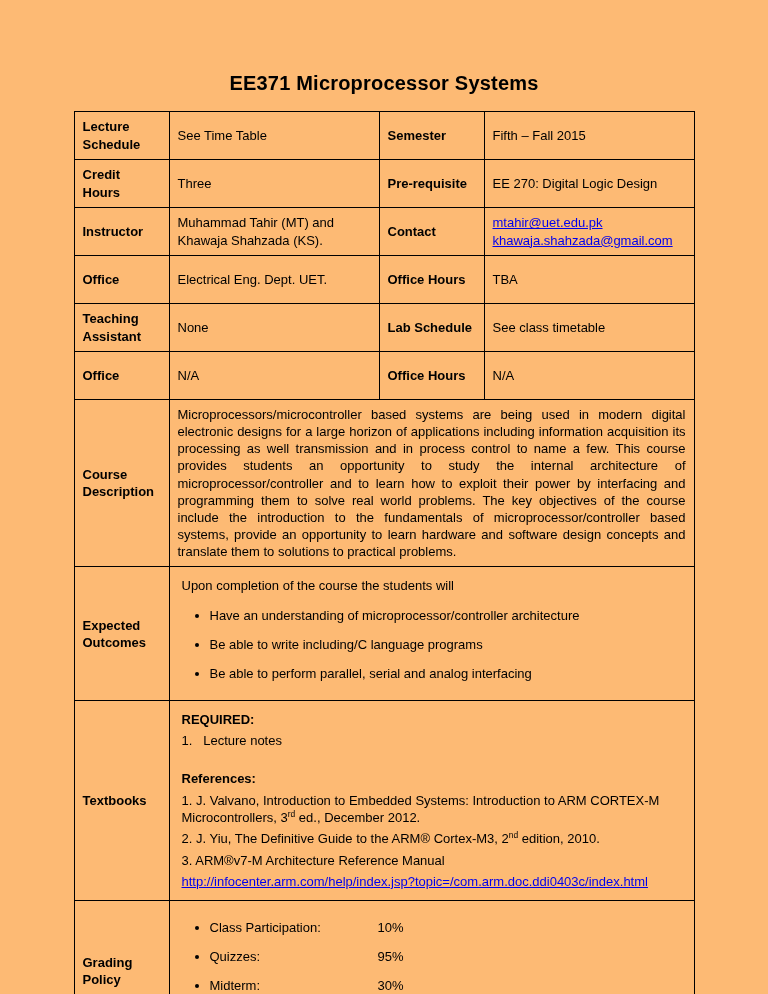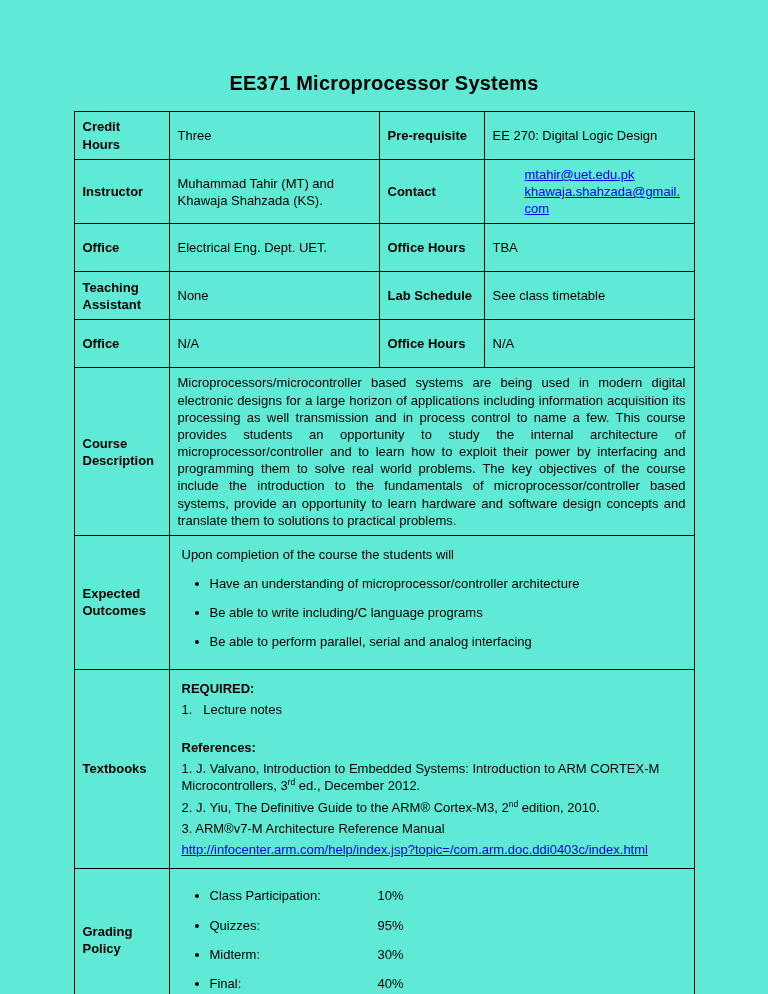--- a/index.html
+++ b/index.html
@@ -3,21 +3,21 @@
 <meta charset="utf-8">
 <style>
   * { box-sizing: border-box; }
   html, body { margin: 0; padding: 0; background: #ffffff; }
   body { font-family: "Liberation Sans", sans-serif; color: #000; }
   .page {
     position: relative;
     width: 768px;
     height: 994px;
     margin: 0 auto;
-    background: #5eead4;
+    background: #fdba74;
     overflow: hidden;
   }
   .doc-title {
     margin: 0;
     padding-top: 72px;
     text-align: center;
     font-size: 20px;
     font-weight: bold;
     letter-spacing: 0.2px;
   }
@@ -50,39 +50,45 @@
   }
   ul.bullets li { margin: 12px 0; }
   .g-label { display: inline-block; min-width: 168px; }
   :root { --link-color: #0000ee; }
   .link {
     color: var(--link-color);
     text-decoration: underline;
     cursor: pointer;
     word-break: break-all;
   }
-  a.block-link { display: block; margin-left: 32px; }
+  a.block-link { display: block; }
   sup { font-size: 0.65em; }
 </style>
 </head>
 <body>
 
 <div class="page">
 
   <h1 class="doc-title">EE371 Microprocessor Systems</h1>
 
   <table class="syllabus">
     <colgroup>
       <col style="width:95px">
       <col style="width:210px">
       <col style="width:105px">
       <col style="width:210px">
     </colgroup>
     <tbody>
 
+      <tr class="info-row">
+        <td class="label">Lecture Schedule</td>
+        <td>See Time Table</td>
+        <td class="label">Semester</td>
+        <td>Fifth – Fall 2015</td>
+      </tr>
 
       <tr class="info-row">
         <td class="label">Credit Hours</td>
         <td>Three</td>
         <td class="label">Pre-requisite</td>
         <td>EE 270: Digital Logic Design</td>
       </tr>
 
       <tr class="info-row">
         <td class="label">Instructor</td>

